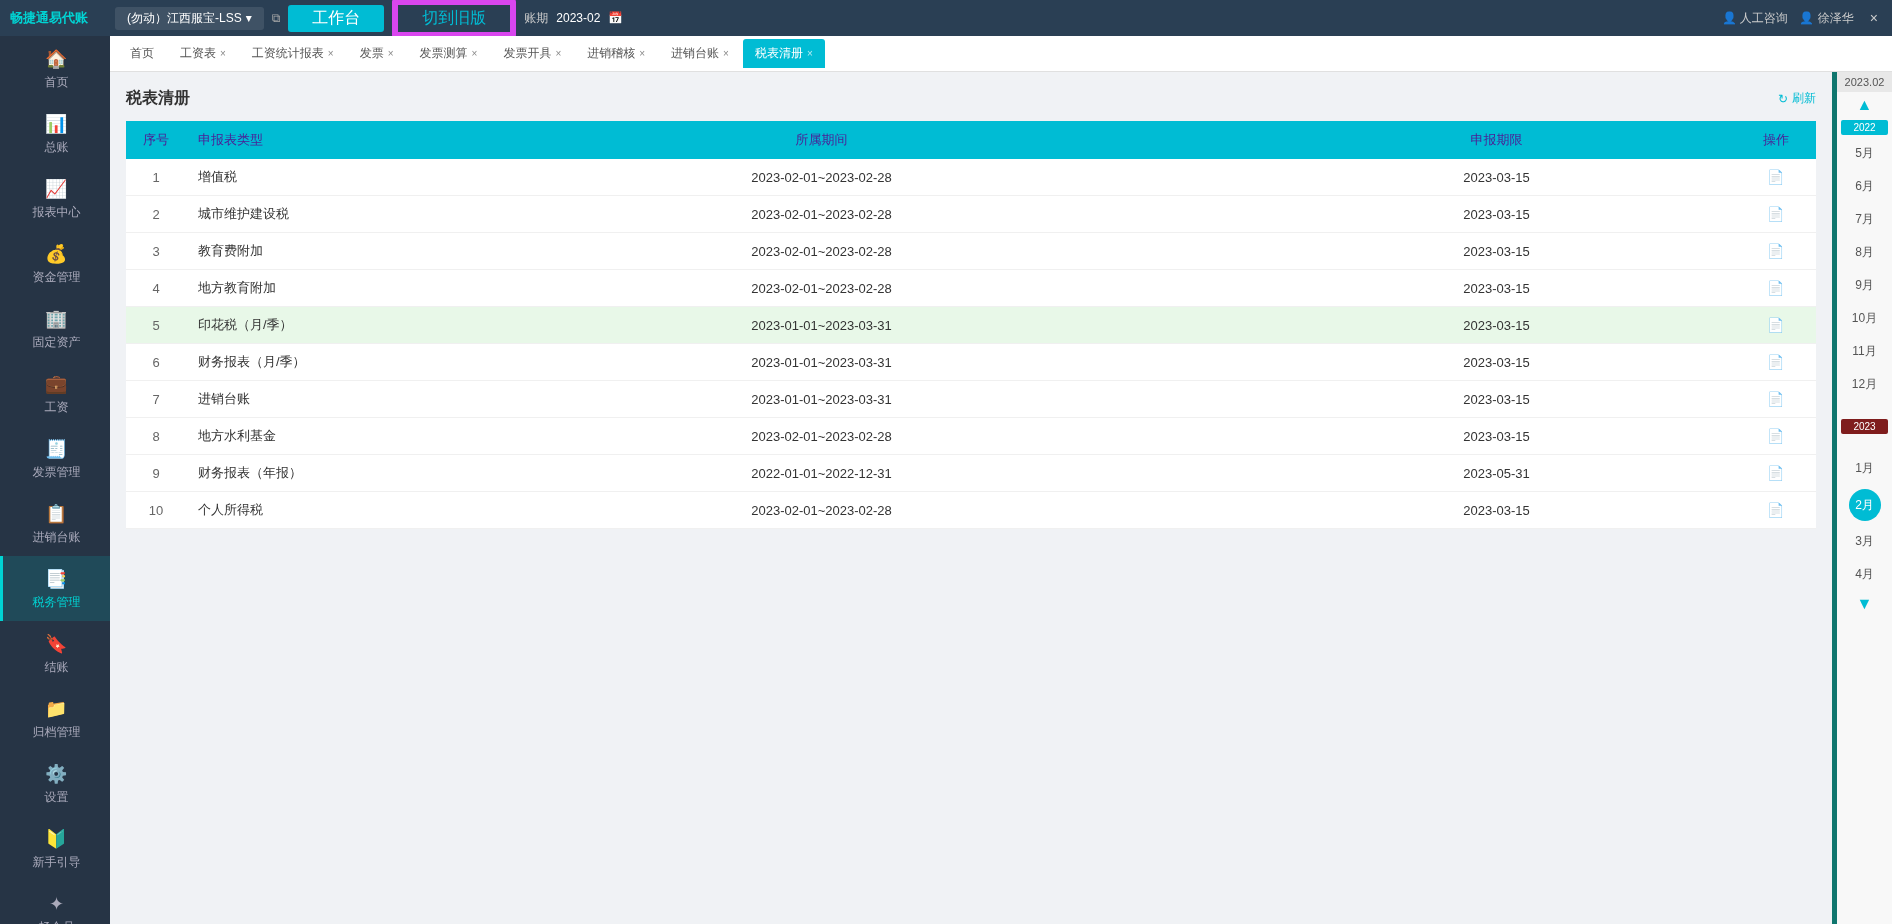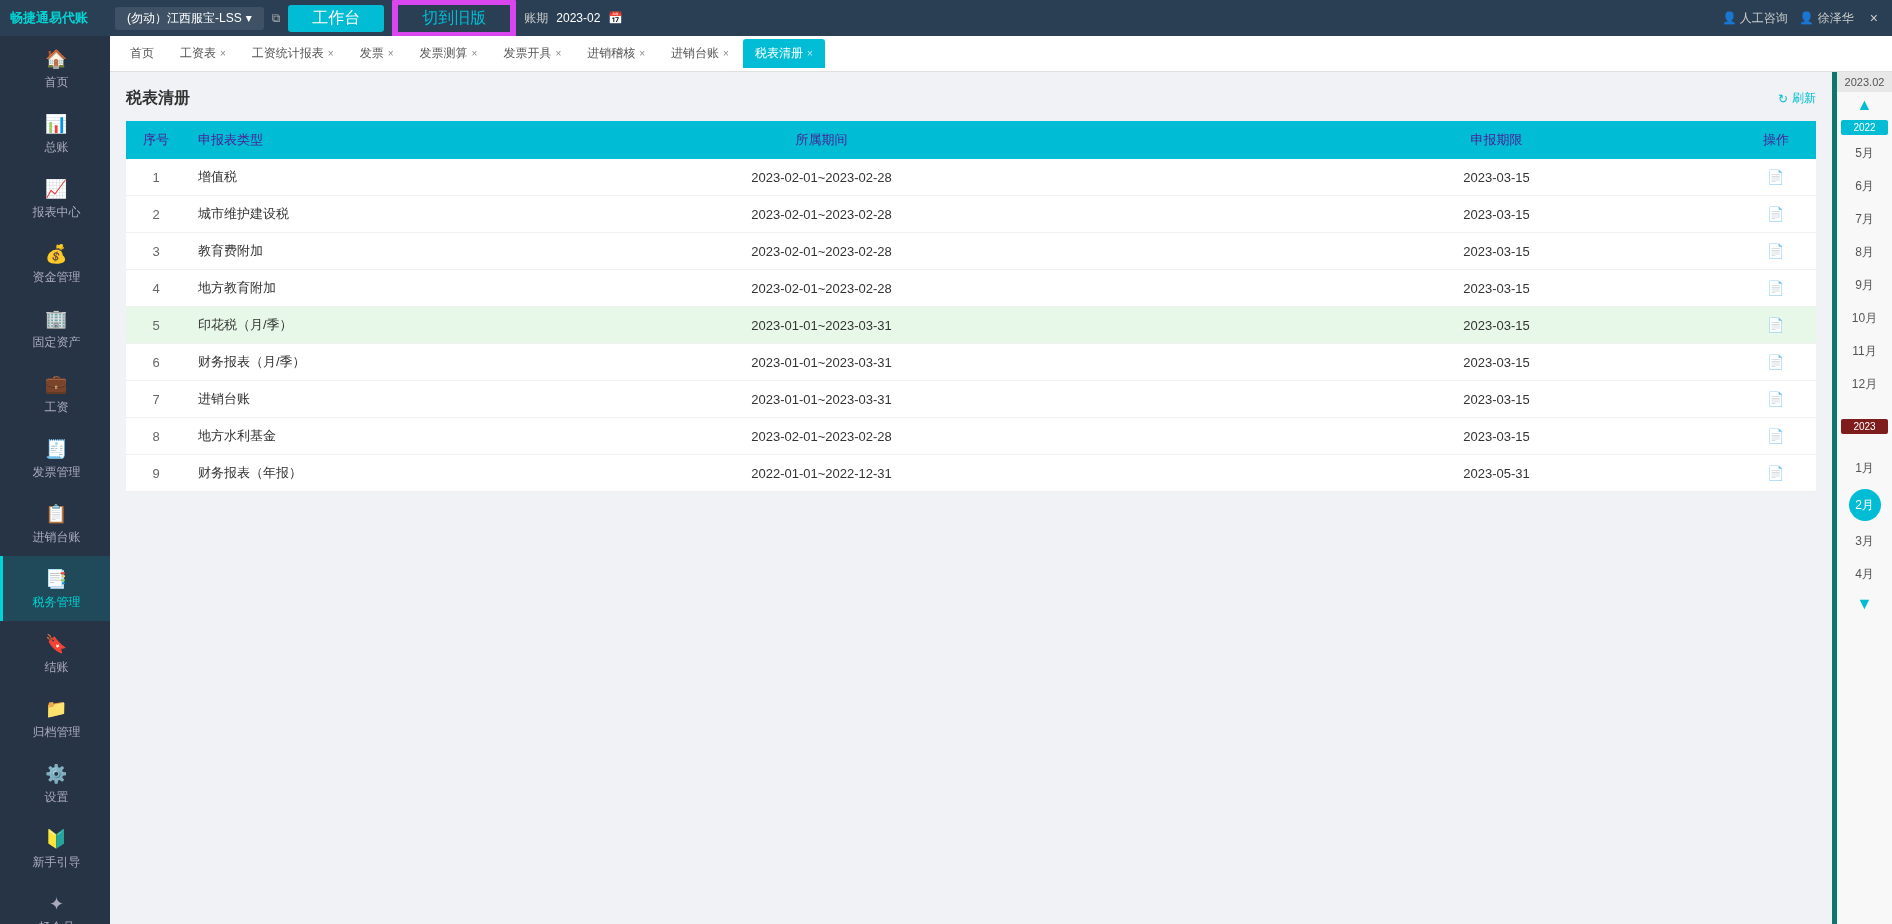--- a/index.html
+++ b/index.html
@@ -272,20 +272,27 @@
     <td>2023-03-15</td>
     <td><span class="action-icon">📄</span></td>
   </tr>
               <tr>
     <td>9</td>
     <td>财务报表（年报）</td>
     <td>2022-01-01~2022-12-31</td>
     <td>2023-05-31</td>
     <td><span class="action-icon">📄</span></td>
   </tr>
+              <tr>
+    <td>10</td>
+    <td>个人所得税</td>
+    <td>2023-02-01~2023-02-28</td>
+    <td>2023-03-15</td>
+    <td><span class="action-icon">📄</span></td>
+  </tr>
             </tbody>
         </table>
       </div>
 
       <div class="calendar-panel">
         <div style="width:100%; text-align:center; padding:4px 2px; font-size:11px; color:#555; background:#e8e8e8;">2023.02</div>
         <div class="calendar-nav up">▲</div>
 
         <div style="background:#00bcd4; color:#fff; font-size:10px; padding:2px 4px; border-radius:2px; margin:2px 0; width:calc(100% - 8px); text-align:center;">2022</div>
 

